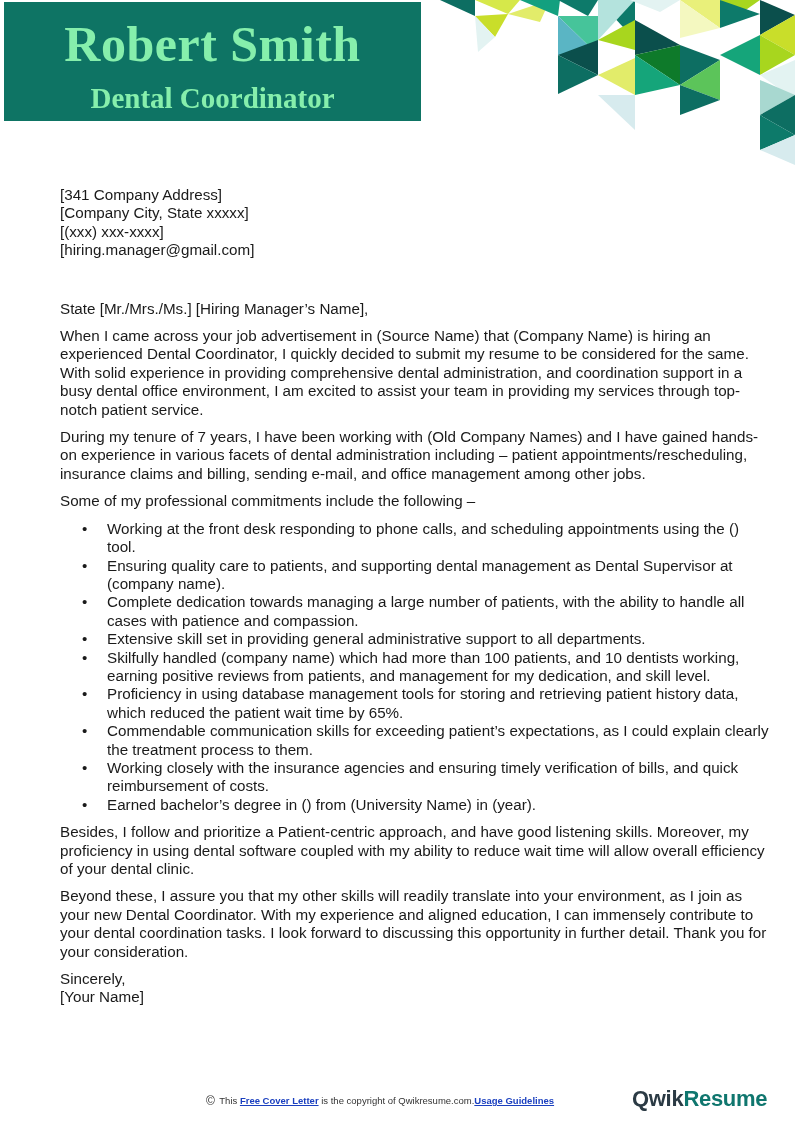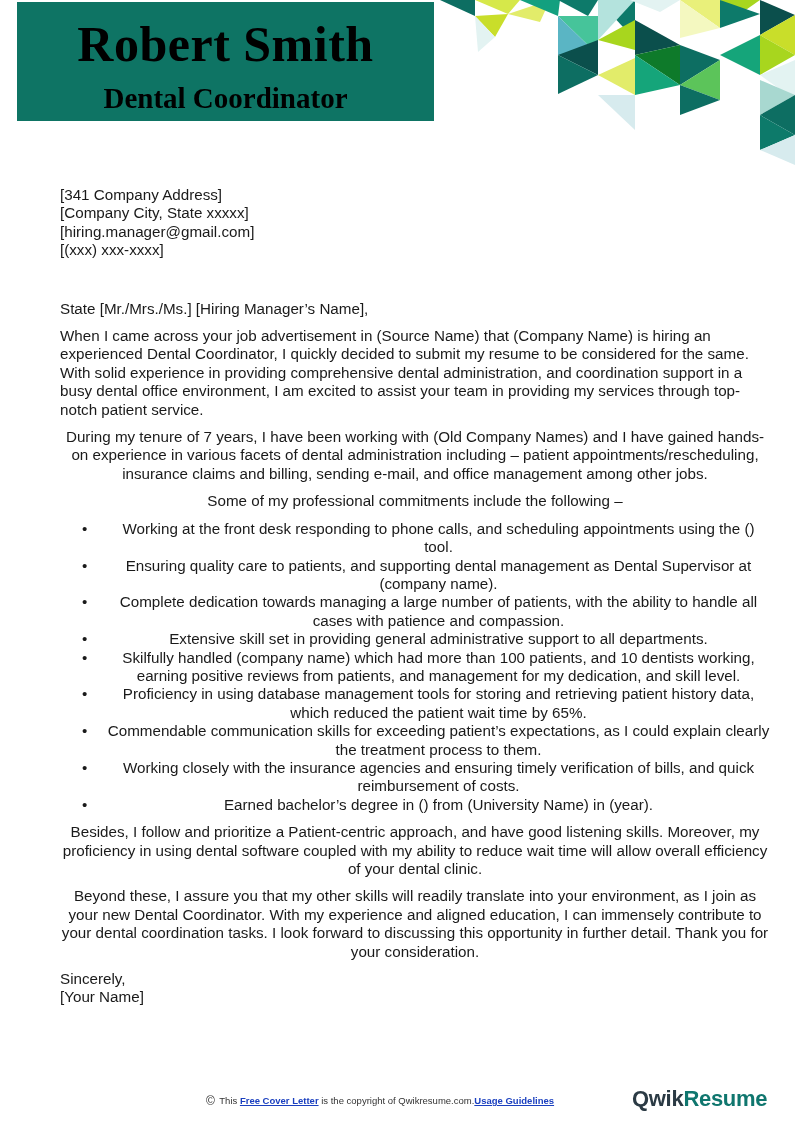--- a/index.html
+++ b/index.html
@@ -1,27 +1,27 @@
 <!DOCTYPE html>
 <html><head>
 <meta charset="utf-8">
 <style>
   html, body { margin: 0; padding: 0; background: #ffffff; }
   body { width: 800px; height: 1132px; position: relative; overflow: hidden; font-family: "Liberation Sans", sans-serif; color: #1a1a1a; }
-  .header-box { position: absolute; left: 17px; top: 2px; width: 417px; height: 119px; background: #0e7464; color: #000000; font-family: "Liberation Serif", serif; text-align: center; }
+  .header-box { position: absolute; left: 4px; top: 2px; width: 417px; height: 119px; background: #0e7464; color: #86efac; font-family: "Liberation Serif", serif; text-align: center; }
   .header-name { position: absolute; left: 0; right: 0; top: 12px; font-size: 50px; font-weight: bold; letter-spacing: 0.5px; line-height: 60px; }
   .header-title { position: absolute; left: 0; right: 0; top: 78px; font-size: 29px; font-weight: bold; line-height: 36px; }
   .pattern { position: absolute; left: 430px; top: 0; width: 370px; height: 170px; }
   .content { position: absolute; left: 60px; top: 186px; width: 710px; font-size: 15.2px; line-height: 18.4px; }
   .content p { margin: 0; }
   .date { margin-bottom: 9px !important; }
   .addr-block { margin-bottom: 40px !important; }
   .salutation { margin-bottom: 9px !important; }
   .para { margin-bottom: 9px !important; }
-  .body-narrow { font-family: "Liberation Sans Narrow", "Liberation Sans", sans-serif; text-align: center; }
+  .body-narrow { font-family: "Liberation Sans Narrow", "Liberation Sans", sans-serif; }
   ul.bullets { margin: 0 0 9px 0; padding: 0 0 0 47px; list-style: none; }
   ul.bullets li { position: relative; margin: 0; }
   ul.bullets li .dot { position: absolute; left: -25px; top: 0; }
   .signoff { margin-top: 10px; }
   .footer-copy { position: absolute; left: 206px; top: 1094px; font-size: 9.5px; color: #333; white-space: nowrap; }
   .footer-copy a { color: #1a3fbf; font-weight: bold; text-decoration: underline; }
   .copy-sym { font-size: 12px; vertical-align: -1px; margin-right: 2px; }
   .logo { position: absolute; left: 632px; top: 1086px; font-size: 22px; font-weight: bold; letter-spacing: -0.3px; }
   .logo .q { color: #2b3a44; }
   .logo .r { color: #0f766e; }
@@ -70,22 +70,22 @@
   <polygon points="330,80 365,95 330,115" fill="#a8d8d0"></polygon>
   <polygon points="330,115 365,95 365,135" fill="#0d6e62"></polygon>
   <polygon points="330,115 365,135 330,150" fill="#0d7a6a"></polygon>
   <polygon points="330,150 365,135 365,165" fill="#d7ebee"></polygon>
 </svg>
 
 <div class="content">
   <div class="addr-block">
     <p>[341 Company Address]</p>
     <p>[Company City, State xxxxx]</p>
+    <p>[(xxx) xxx-xxxx]</p>
     <p>[hiring.manager@gmail.com]</p>
-    <p>[(xxx) xxx-xxxx]</p>
   </div>
   <p class="salutation">State [Mr./Mrs./Ms.] [Hiring Manager’s Name],</p>
   <p class="para">When I came across your job advertisement in (Source Name) that (Company Name) is hiring an experienced Dental Coordinator, I quickly decided to submit my resume to be considered for the same. With solid experience in providing comprehensive dental administration, and coordination support in a busy dental office environment, I am excited to assist your team in providing my services through top-notch patient service.</p>
   <p class="para body-narrow">During my tenure of 7 years, I have been working with (Old Company Names) and I have gained hands-on experience in various facets of dental administration including – patient appointments/rescheduling, insurance claims and billing, sending e-mail, and office management among other jobs.</p>
   <p class="para body-narrow">Some of my professional commitments include the following –</p>
   <ul class="bullets body-narrow">
     <li><span class="dot">•</span><span>Working at the front desk responding to phone calls, and scheduling appointments using the () tool.</span></li>
     <li><span class="dot">•</span><span>Ensuring quality care to patients, and supporting dental management as Dental Supervisor at (company name).</span></li>
     <li><span class="dot">•</span><span>Complete dedication towards managing a large number of patients, with the ability to handle all cases with patience and compassion.</span></li>
     <li><span class="dot">•</span><span>Extensive skill set in providing general administrative support to all departments.</span></li>

